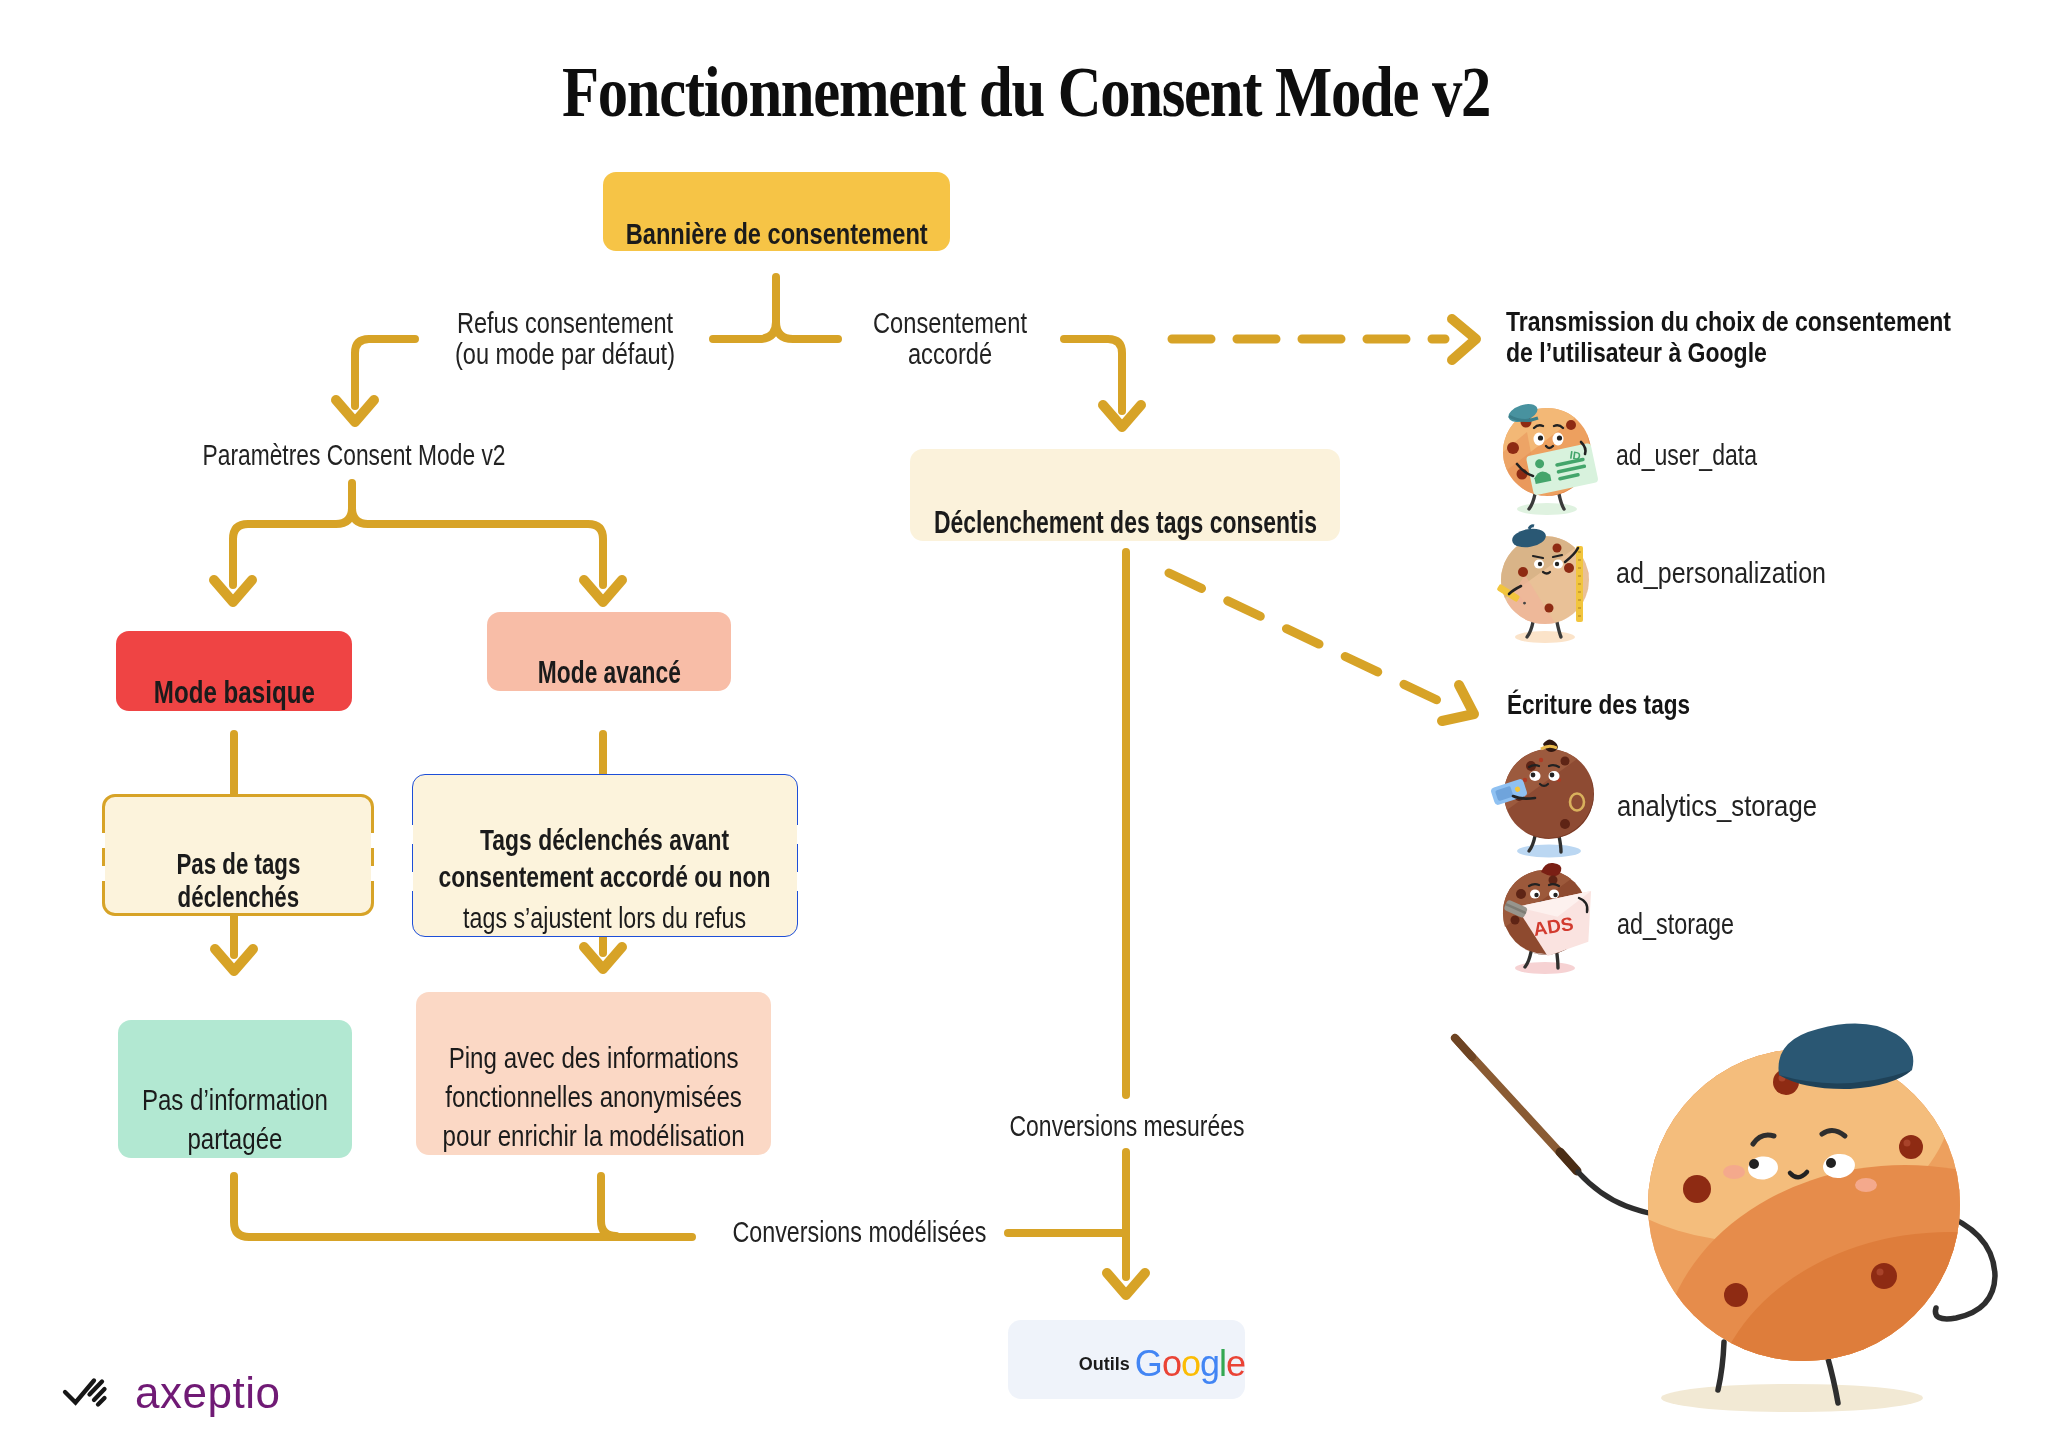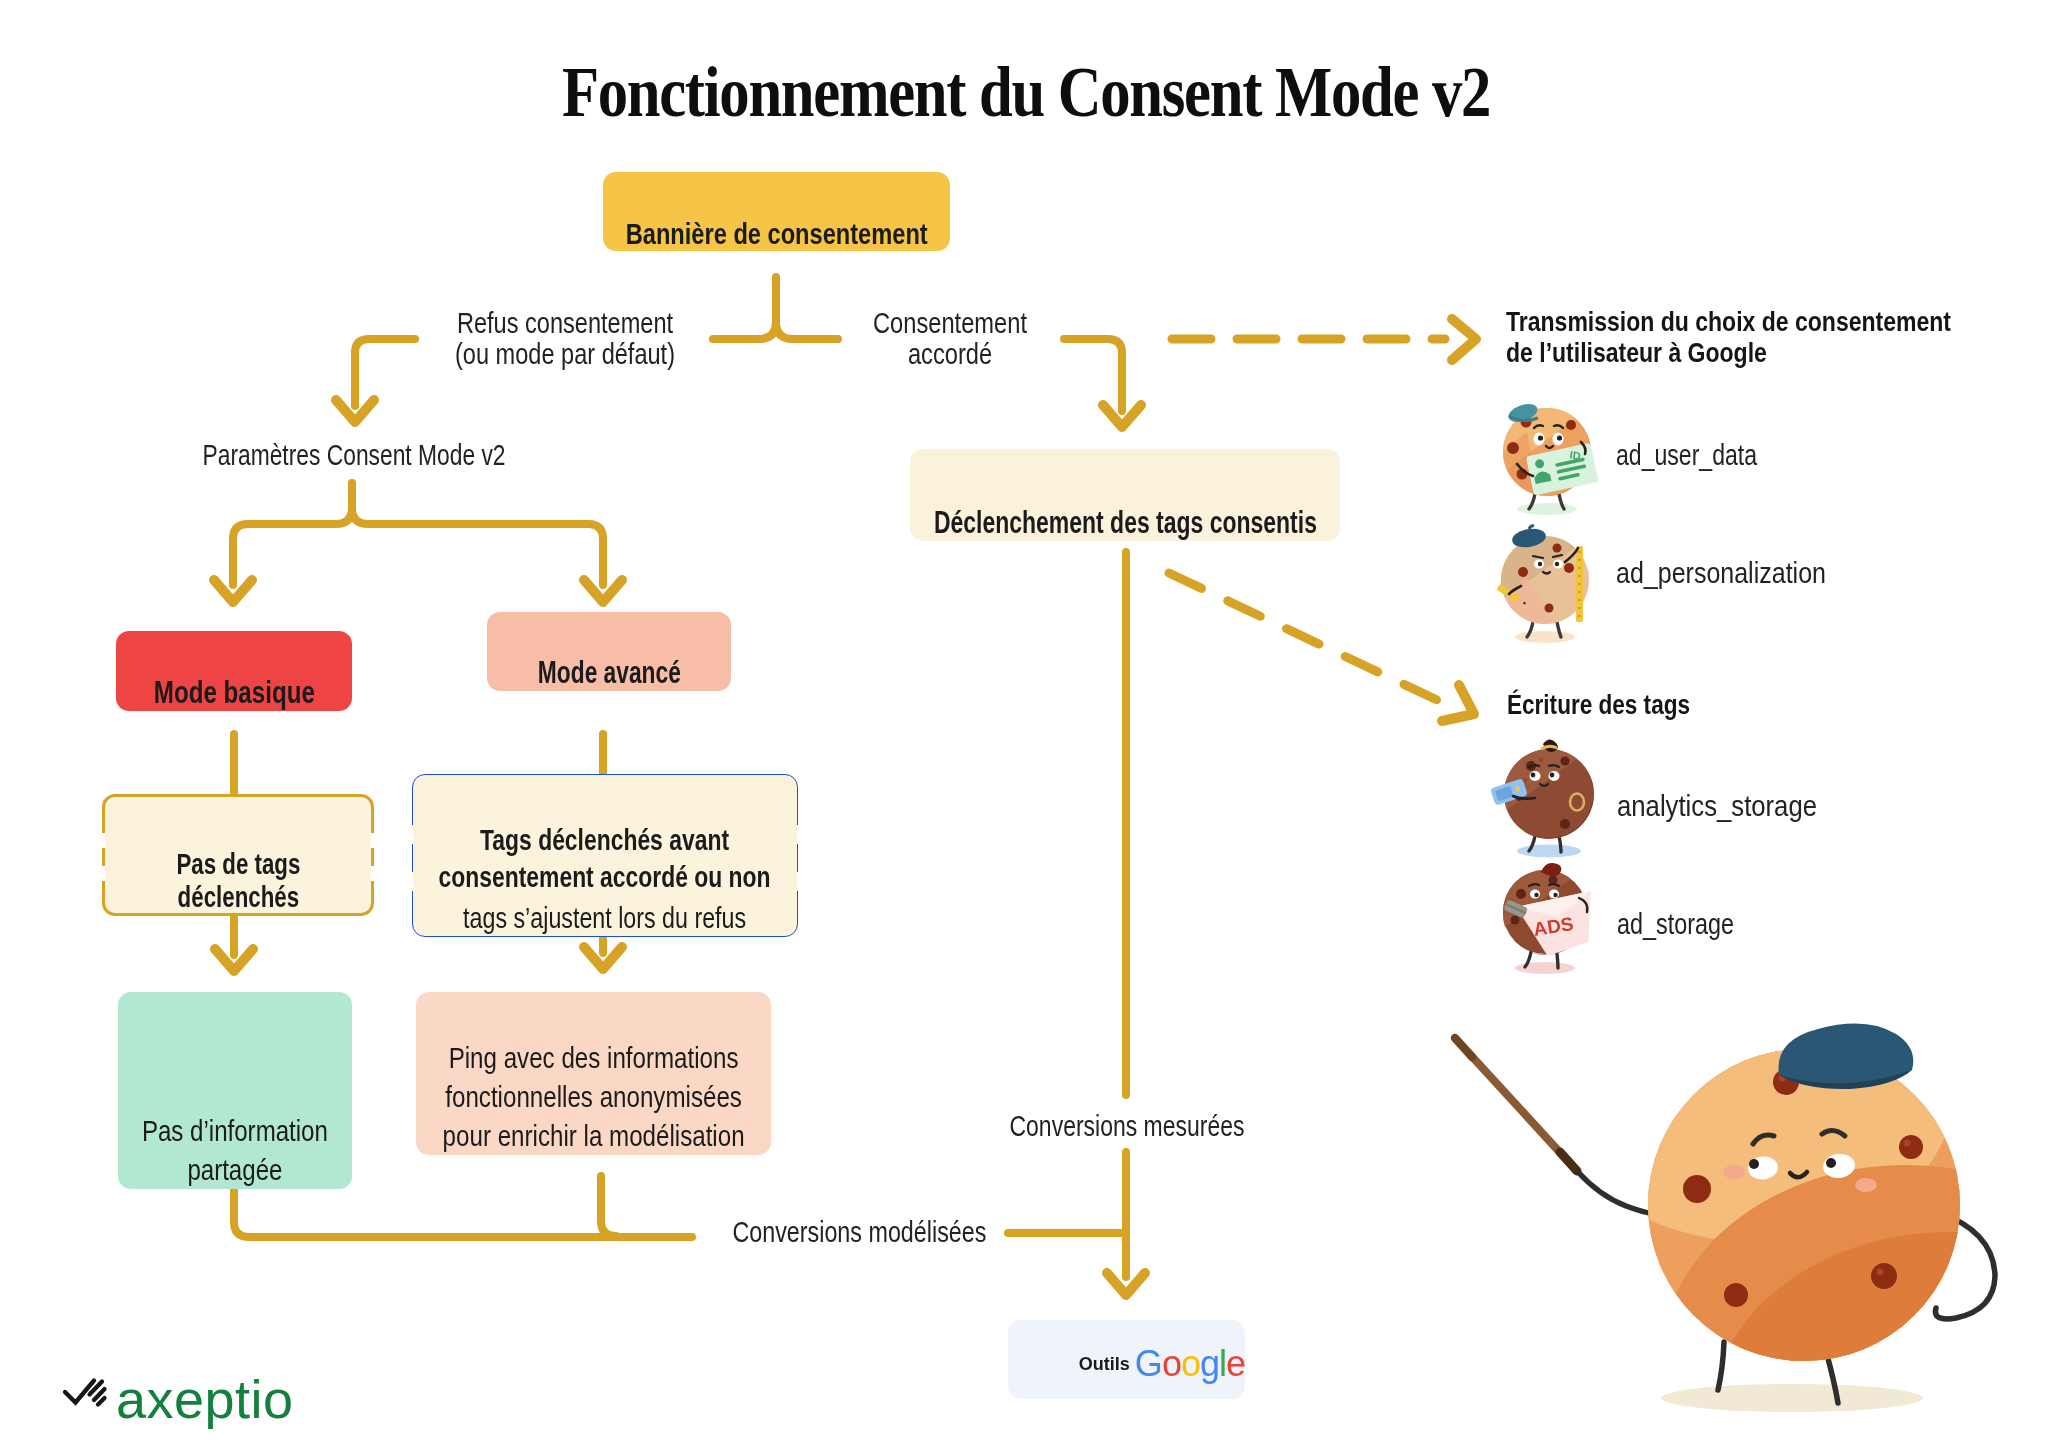--- a/index.html
+++ b/index.html
@@ -82,21 +82,21 @@
 </div>
 <div class="box" style="left:412px;top:774px;width:384px;height:161px;background:#FCF3DC;border:1px solid #1d4ed8">
   <div id="t_tagsdecl" style="font-size:30px;font-weight:bold;line-height:37px;transform:scaleX(0.7631);transform-origin:center center">Tags déclenchés avant<br>consentement accordé ou non</div>
   <div id="t_ajust" style="font-size:30px;line-height:37px;margin-top:4px;transform:scaleX(0.7749);transform-origin:center center">tags s’ajustent lors du refus</div>
   <div class="notch" style="left:-3px;top:50px;width:3px;height:19px"></div>
   <div class="notch" style="left:-3px;top:97px;width:3px;height:19px"></div>
   <div class="notch" style="right:-3px;top:50px;width:3px;height:19px"></div>
   <div class="notch" style="right:-3px;top:97px;width:3px;height:19px"></div>
 </div>
 
-<div class="box" style="left:118px;top:992px;width:234px;height:197px;background:#B2E8D2">
+<div class="box" style="left:118px;top:1020px;width:234px;height:138px;background:#B2E8D2">
     <div id="t_pasinfo" style="font-size:30px;line-height:39px;transform:scaleX(0.8024);transform-origin:center center">Pas d’information<br>partagée</div>
   </div>
 <div class="box" style="left:416px;top:992px;width:355px;height:163px;background:#FBD8C5">
     <div id="t_ping" style="font-size:30px;line-height:39px;transform:scaleX(0.8049);transform-origin:center center">Ping avec des informations<br>fonctionnelles anonymisées<br>pour enrichir la modélisation</div>
   </div>
 
 <div class="box" style="left:1008px;top:1320px;width:237px;height:79px;background:#EFF3FA;flex-direction:row;padding-top:9px;box-sizing:border-box">
   <span style="font-size:18px;font-weight:bold">Outils&nbsp;</span>
     <span style="font-size:36px;letter-spacing:-1px"><span style="color:#4285F4">G</span><span style="color:#EA4335">o</span><span style="color:#FBBC05">o</span><span style="color:#4285F4">g</span><span style="color:#34A853">l</span><span style="color:#EA4335">e</span></span>
 </div>
@@ -285,13 +285,13 @@
   <path d="M1779 1075 Q1844 1094 1912 1070 Q1894 1086 1850 1089 Q1804 1090 1779 1075Z" fill="#1F4258"></path>
 </g>
 
 <g stroke="#161616" stroke-width="4.3" stroke-linecap="round" fill="none">
   <path d="M65 1392 L75.5 1402.5 L94 1380.5"></path>
   <path d="M89.5 1394.5 L102 1381.5"></path>
   <path d="M94 1400 L104.5 1389"></path>
   <path d="M98 1404.5 L104.5 1398"></path>
 </g>
 </svg>
-<div class="abs" style="left:116px;top:1368px;font-size:54px;letter-spacing:0.5px;color:#15803d">axeptio</div>
+<div class="abs" style="left:135px;top:1368px;font-size:44px;letter-spacing:0.5px;color:#701a75">axeptio</div>
 
 </body></html>

